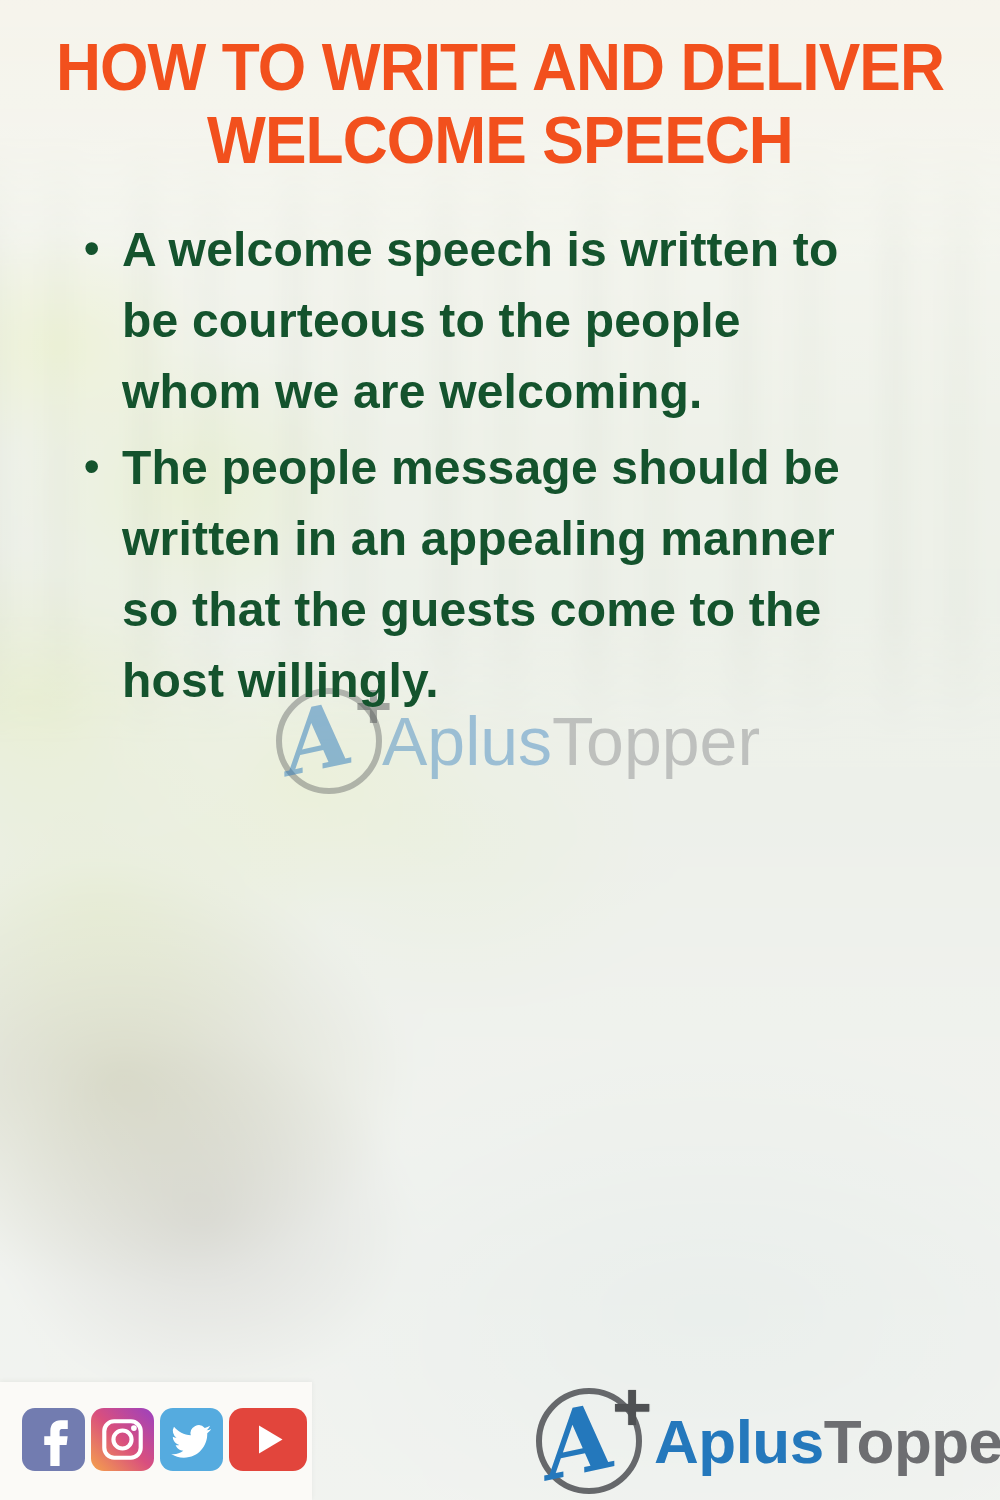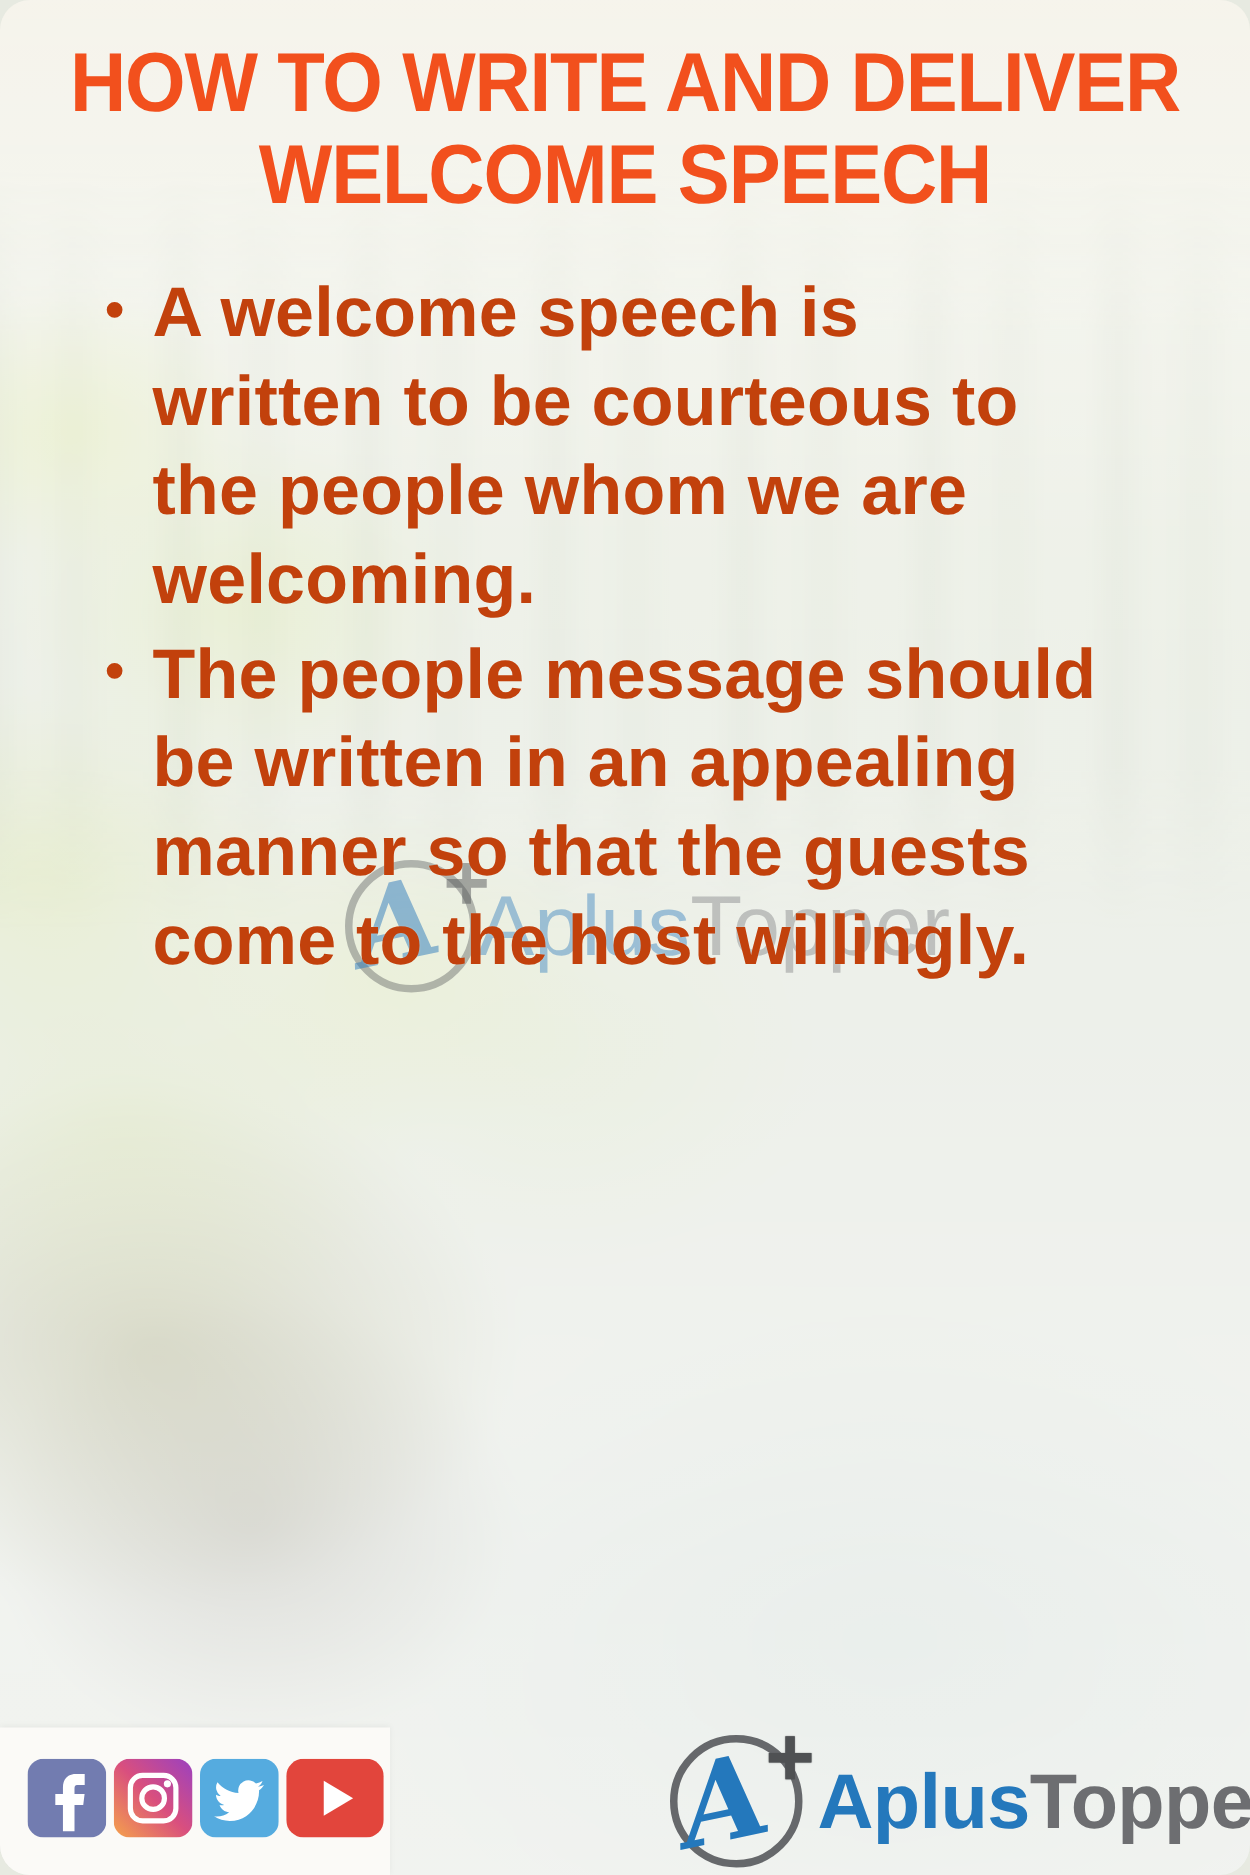--- a/index.html
+++ b/index.html
@@ -1,19 +1,19 @@
 <!DOCTYPE html>
 <html><head>
 <meta charset="utf-8">
 <style>
   * { margin:0; padding:0; box-sizing:border-box; }
   html,body { width:1000px; height:1500px; }
   body { position:relative; overflow:hidden; font-family:"Liberation Sans", sans-serif; background:#e7eae1; }
 
-  .poster { position:absolute; inset:0; overflow:hidden;border-radius:24px; }
+  .poster { position:absolute; inset:0; overflow:hidden; }
 
   
   .bg-photo { position:absolute; inset:-30px; filter:blur(10px); z-index:0;
     background:
       radial-gradient(220px 160px at 8% 24%,  rgba(222,232,170,.75), rgba(222,232,170,0) 70%),
       radial-gradient(260px 200px at 21% 33%, rgba(214,228,160,.60), rgba(214,228,160,0) 70%),
       radial-gradient(300px 220px at 6% 47%,  rgba(210,224,150,.55), rgba(210,224,150,0) 70%),
       radial-gradient(260px 200px at 31% 52%, rgba(218,230,168,.50), rgba(218,230,168,0) 70%),
       radial-gradient(340px 240px at 12% 60%, rgba(205,220,150,.45), rgba(205,220,150,0) 70%),
       radial-gradient(300px 250px at 45% 56%, rgba(216,228,188,.45), rgba(216,228,188,0) 70%),
@@ -46,21 +46,21 @@
   .wm-circle { width:106px; height:106px; border:6px solid rgba(85,88,90,.40); border-radius:50%; position:relative; flex:0 0 auto; }
   .wm-a { position:absolute; left:2px; top:-2px; font-family:"DejaVu Serif", serif; font-style:italic; font-weight:bold;
     font-size:86px; line-height:1.1; color:rgba(43,121,188,.50); transform:rotate(-12deg); }
   .wm-plus { position:absolute; right:-16px; top:-20px; font-weight:bold; font-size:64px; line-height:1; color:rgba(85,88,90,.50); }
   .wm-text { font-size:68px; font-weight:normal; white-space:nowrap; }
   .wm-blue { color:rgba(43,121,188,.42); }
   .wm-gray { color:rgba(112,114,118,.38); }
 
   
   .bullets { position:relative; z-index:2; margin:38px 118px 0 122px; list-style:none;
-    font-size:56px; font-weight:bold; color:#c2410c; line-height:71px; letter-spacing:.2px;
+    font-size:48px; font-weight:bold; color:#14532d; line-height:71px; letter-spacing:.2px;
     text-shadow:0 0 2px rgba(255,255,255,.25); }
   .bullets li { position:relative; margin-bottom:5px; }
   .bullets li::before { content:"\2022"; position:absolute; left:-38px; top:-2px; font-size:44px; }
 
   
   .social-panel { position:absolute; left:0; bottom:0; width:312px; height:118px; z-index:3;
     background:#fbfaf7; box-shadow:0 -1px 5px rgba(0,0,0,.05);
     display:flex; align-items:center; gap:6px; padding-left:22px; }
   .social-icon { display:block; cursor:pointer; flex:0 0 auto; }
 

